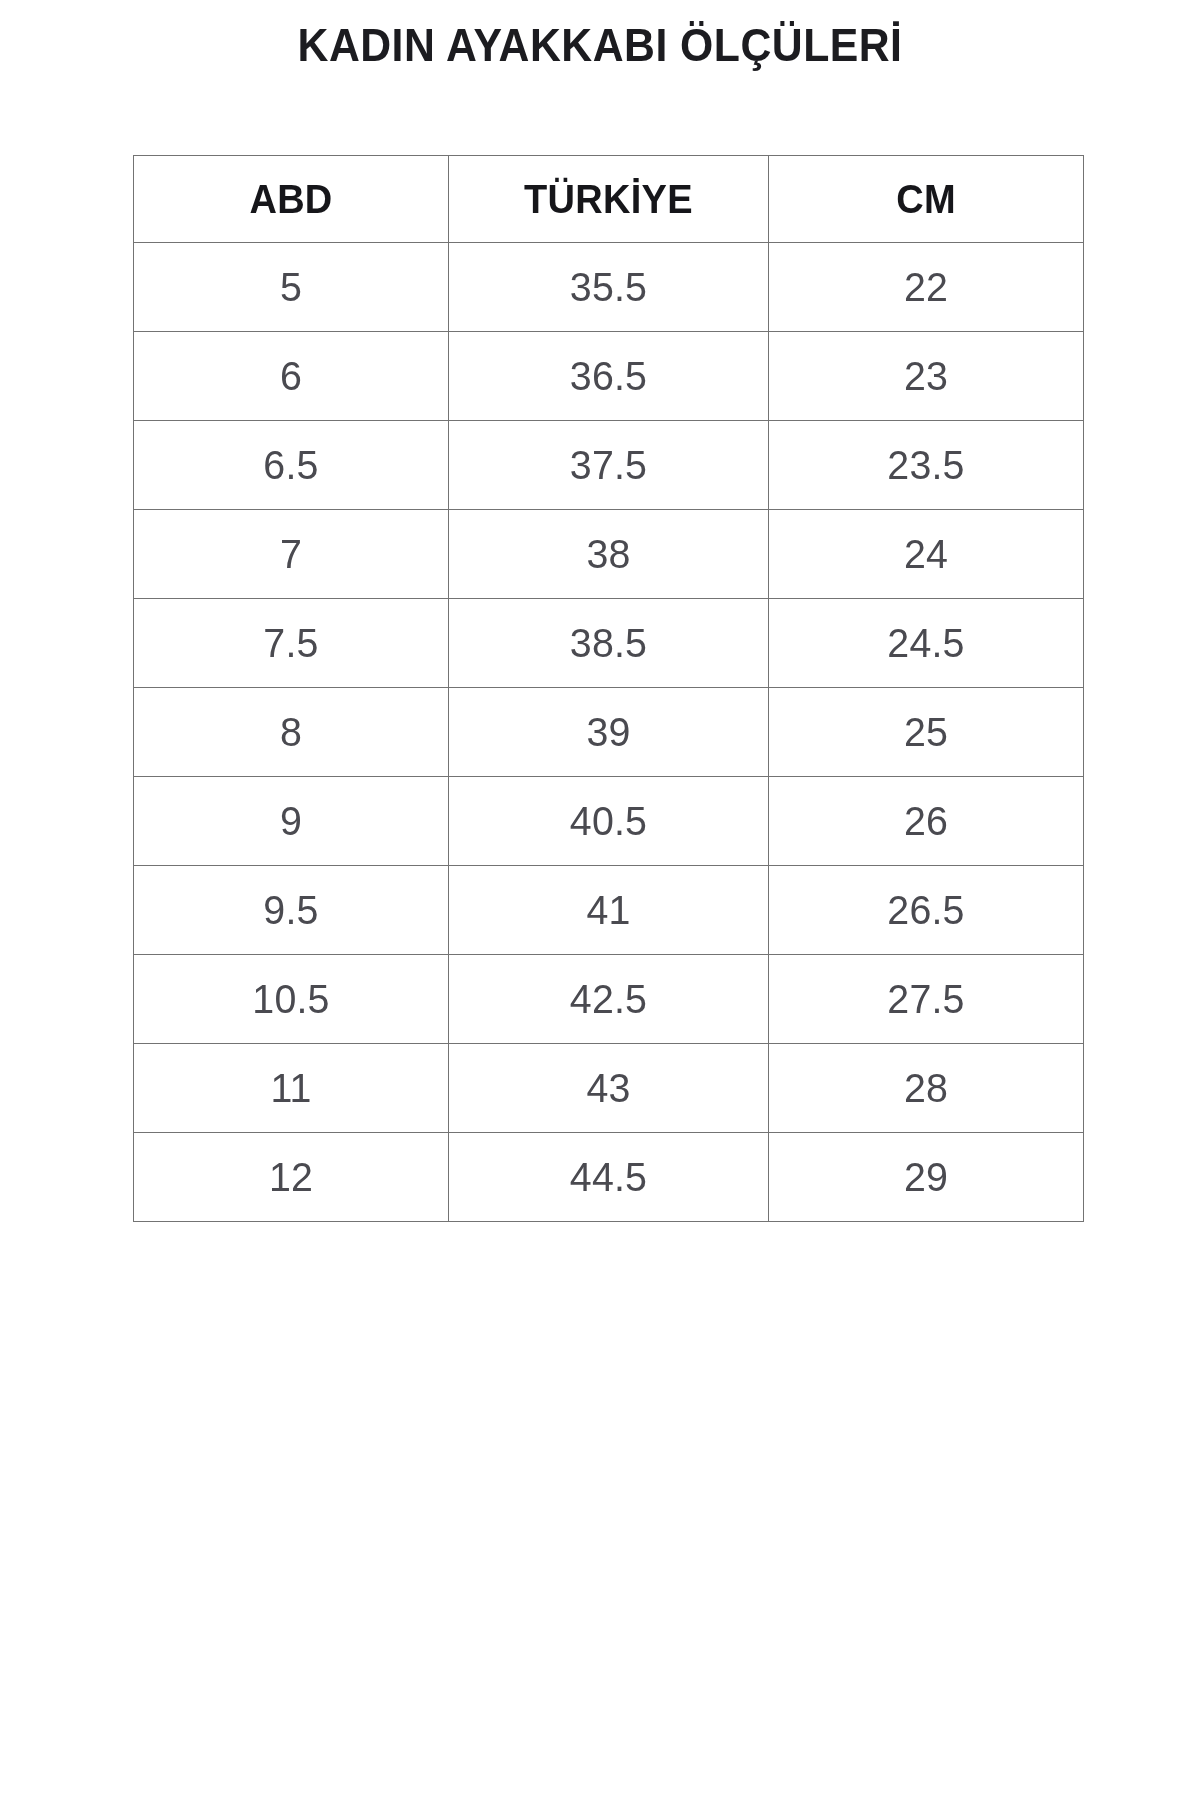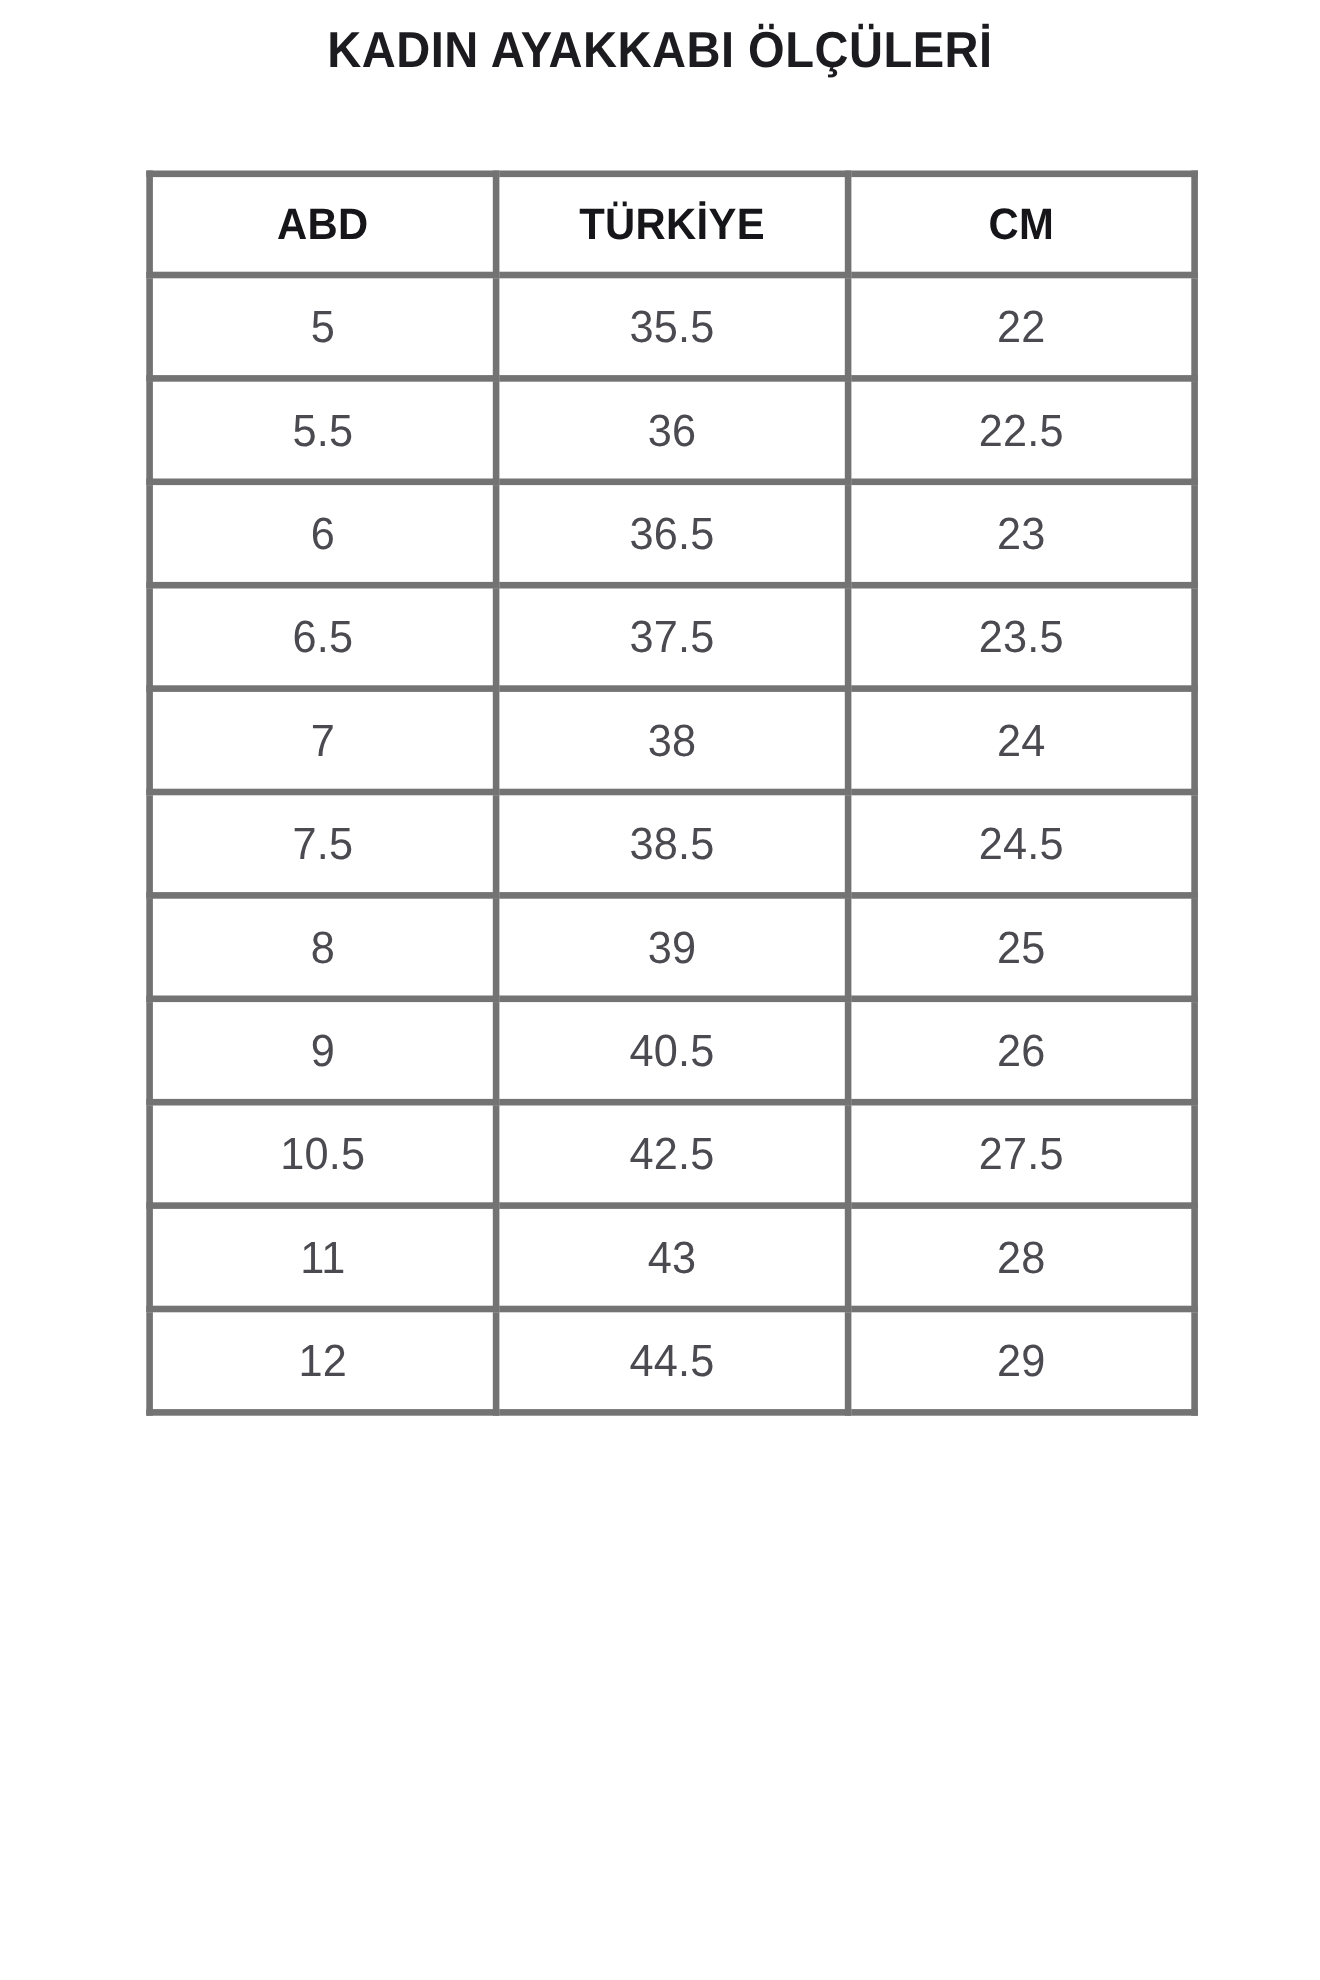--- a/index.html
+++ b/index.html
@@ -54,21 +54,21 @@
     table-layout: fixed;
     background: #ffffff;
   }
 
   table.size-table col.col-abd  { width: 315px; }
   table.size-table col.col-tr   { width: 320px; }
   table.size-table col.col-cm   { width: 315px; }
 
   table.size-table th,
   table.size-table td {
-    border: 6px solid #737373;
+    border: 1px solid #737373;
     text-align: center;
     vertical-align: middle;
     background: #ffffff;
     padding: 0;
   }
 
   table.size-table thead th {
     height: 86px;
     font-size: 40px;
     font-weight: 700;
@@ -130,31 +130,20 @@
             </td>
             <td>
               <span class="dcell">35.5</span>
             </td>
             <td>
               <span class="dcell">22</span>
             </td>
           </tr>
           <tr>
             <td>
-              <span class="dcell">5.5</span>
-            </td>
-            <td>
-              <span class="dcell">36</span>
-            </td>
-            <td>
-              <span class="dcell">22.5</span>
-            </td>
-          </tr>
-          <tr>
-            <td>
               <span class="dcell">6</span>
             </td>
             <td>
               <span class="dcell">36.5</span>
             </td>
             <td>
               <span class="dcell">23</span>
             </td>
           </tr>
           <tr>
@@ -203,20 +192,31 @@
           </tr>
           <tr>
             <td>
               <span class="dcell">9</span>
             </td>
             <td>
               <span class="dcell">40.5</span>
             </td>
             <td>
               <span class="dcell">26</span>
+            </td>
+          </tr>
+          <tr>
+            <td>
+              <span class="dcell">9.5</span>
+            </td>
+            <td>
+              <span class="dcell">41</span>
+            </td>
+            <td>
+              <span class="dcell">26.5</span>
             </td>
           </tr>
           <tr>
             <td>
               <span class="dcell">10.5</span>
             </td>
             <td>
               <span class="dcell">42.5</span>
             </td>
             <td>

